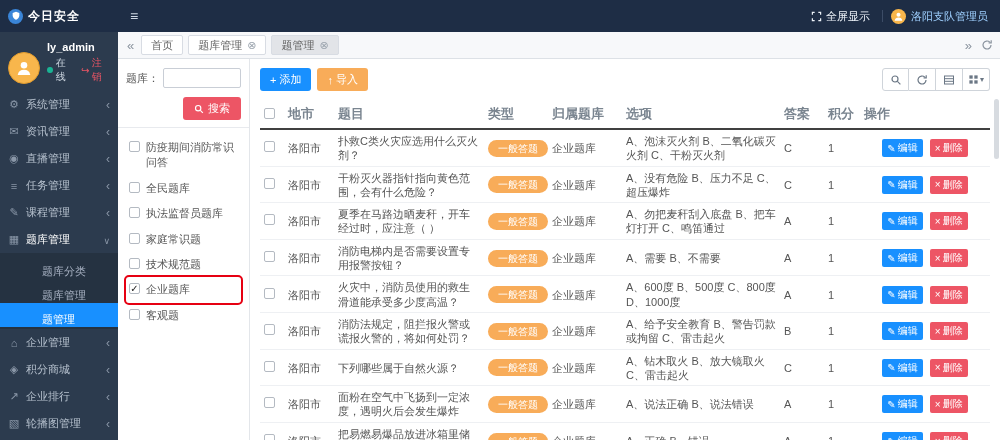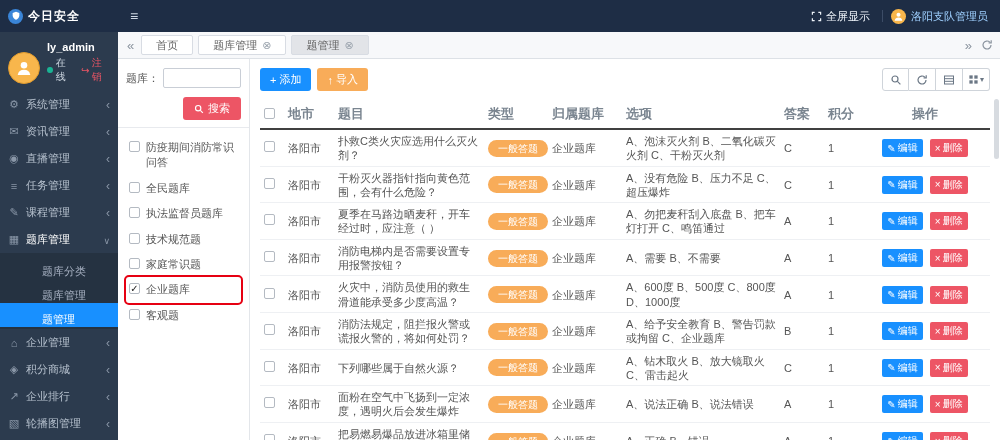--- a/index.html
+++ b/index.html
@@ -41,21 +41,21 @@
   .nav-item.expanded{color:#fff}
   .nav-item.expanded .caret::after{content:"∨";font-size:9px}
   .submenu{background:#253241;padding:2px 0}
   .submenu-item{height:24px;display:flex;align-items:flex-end;padding-left:42px;font-size:11px;color:#a7b1c2;cursor:pointer}
   .submenu-item.active{background:#1890ff;color:#fff}
 
   
   .tabbar{height:27px;background:#f7f8fa;border-bottom:1px solid #dde1e6;display:flex;align-items:center;padding:0 7px;gap:5px;flex:0 0 auto}
   .tab-nav{color:#8a939e;font-size:13px;cursor:pointer;padding:0 2px}
   .tabs{display:flex;gap:5px;align-items:center}
-  .tab{height:20px;display:flex;align-items:center;gap:5px;padding:0 14px;background:#fff;border:1px solid #d8dce3;border-radius:2px;font-size:11px;color:#666;cursor:pointer;white-space:nowrap}
+  .tab{height:20px;display:flex;align-items:center;gap:5px;padding:0 9px;background:#fff;border:1px solid #d8dce3;border-radius:2px;font-size:11px;color:#666;cursor:pointer;white-space:nowrap}
   .tab.active{background:#e2e4e8}
   .tab-close{color:#9aa3ad;font-size:11px;display:none;cursor:pointer}
   .tab.closable .tab-close{display:inline}
   .tabbar-right{margin-left:auto;display:flex;align-items:center;gap:7px}
   .tab-refresh{display:flex;align-items:center;cursor:pointer}
 
   
   .filter-panel{width:132px;border-right:1px solid #e3e6ea;padding:9px 8px;flex:0 0 auto;background:#fff;overflow:hidden}
   .filter-row{display:flex;align-items:center;gap:4px}
   .filter-label{color:#555;white-space:nowrap}
@@ -76,21 +76,21 @@
   .btn-import{background:#f8ac59;margin-left:6px}
   .tool-group{margin-left:auto;display:flex}
   .tool-btn{width:27px;height:23px;border:1px solid #cfd4da;background:#fff;display:flex;align-items:center;justify-content:center;color:#6b7785;cursor:pointer;gap:1px}
   .tool-btn + .tool-btn{border-left:none}
   .tool-btn:first-child{border-radius:3px 0 0 3px}
   .tool-btn:last-child{border-radius:0 3px 3px 0}
   .tool-caret{font-size:8px;color:#6b7785}
 
   table{width:100%;border-collapse:collapse;table-layout:fixed}
   th{font-weight:bold;color:#7a8590;text-align:left;padding:5px 4px;border-bottom:2px solid #404040;font-size:13px;white-space:nowrap}
-  th:last-child{text-align:center}
+  th:last-child{text-align:left}
   td{padding:4px 4px 3px;border-bottom:1px solid #eef0f3;vertical-align:middle;font-size:11px;color:#555;line-height:1.3;overflow:hidden}
   .cell-check{width:11px;height:11px;border:1px solid #b4bac2;border-radius:2px;display:inline-block;background:#fff;cursor:pointer}
   .badge{display:inline-block;background:#f8ac59;color:#fff;padding:2px 10px;border-radius:10px;font-size:10px;white-space:nowrap}
   .ops{white-space:nowrap;text-align:center}
   .op-btn{display:inline-flex;align-items:center;gap:2px;padding:2px 5px;border-radius:2px;color:#fff;font-size:10px;border:none;cursor:pointer}
   .op-edit{background:#1890ff}
   .op-del{background:#ed5565;margin-left:4px}
 
   .watermark{position:absolute;right:34px;bottom:8px;display:flex;align-items:center;gap:7px;pointer-events:none;opacity:.85}
   .watermark-text{font-size:20px;font-weight:bold;color:#9b9b9b;font-family:"DejaVu Serif","Liberation Serif",serif;letter-spacing:2px}
@@ -284,25 +284,25 @@
               <div class="option">
               <span class="box"></span>
               <span class="option-label">全民题库</span>
             </div>
               <div class="option">
               <span class="box"></span>
               <span class="option-label">执法监督员题库</span>
             </div>
               <div class="option">
               <span class="box"></span>
+              <span class="option-label">家庭常识题</span>
+            </div>
+              <div class="option">
+              <span class="box"></span>
               <span class="option-label">技术规范题</span>
-            </div>
-              <div class="option">
-              <span class="box"></span>
-              <span class="option-label">家庭常识题</span>
             </div>
               <div class="option checked highlighted">
               <span class="box"></span>
               <span class="option-label">企业题库</span>
             </div>
               <div class="option">
               <span class="box"></span>
               <span class="option-label">客观题</span>
             </div>
             </div>
@@ -477,21 +477,21 @@
                     <span>删除</span>
                   </button>
                 </td>
               </tr>
                 <tr>
                 <td><span class="cell-check"></span></td>
                 <td>洛阳市</td>
                 <td>消防法规定，阻拦报火警或谎报火警的，将如何处罚？</td>
                 <td><span class="badge">一般答题</span></td>
                 <td>企业题库</td>
-                <td>A、给予安全教育 B、警告罚款或拘留 C、企业题库</td>
+                <td>A、给予安全教育 B、警告罚款或拘留 C、雷击起火</td>
                 <td>B</td>
                 <td>1</td>
                 <td class="ops">
                   <button class="op-btn op-edit">
                     <span>✎</span>
                     <span>编辑</span>
                   </button>
                   <button class="op-btn op-del">
                     <span>×</span>
                     <span>删除</span>

